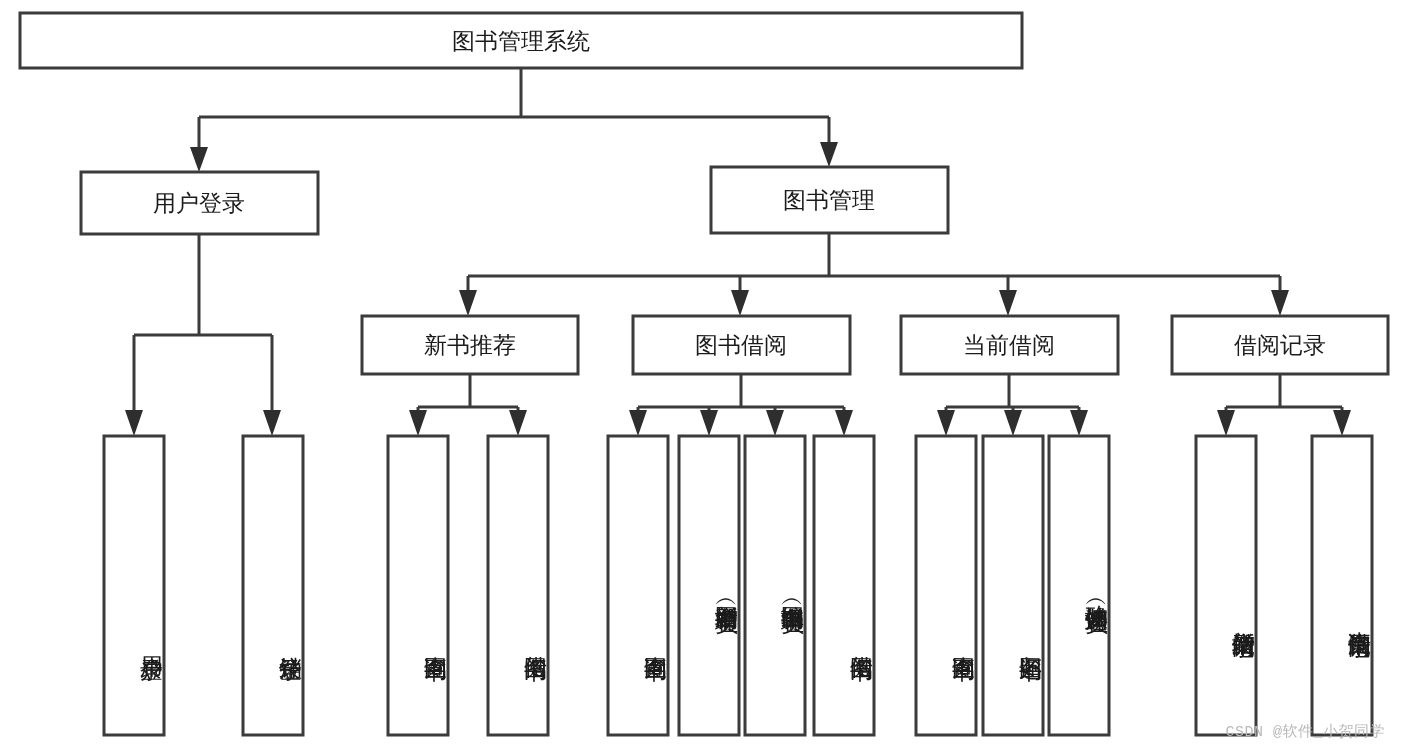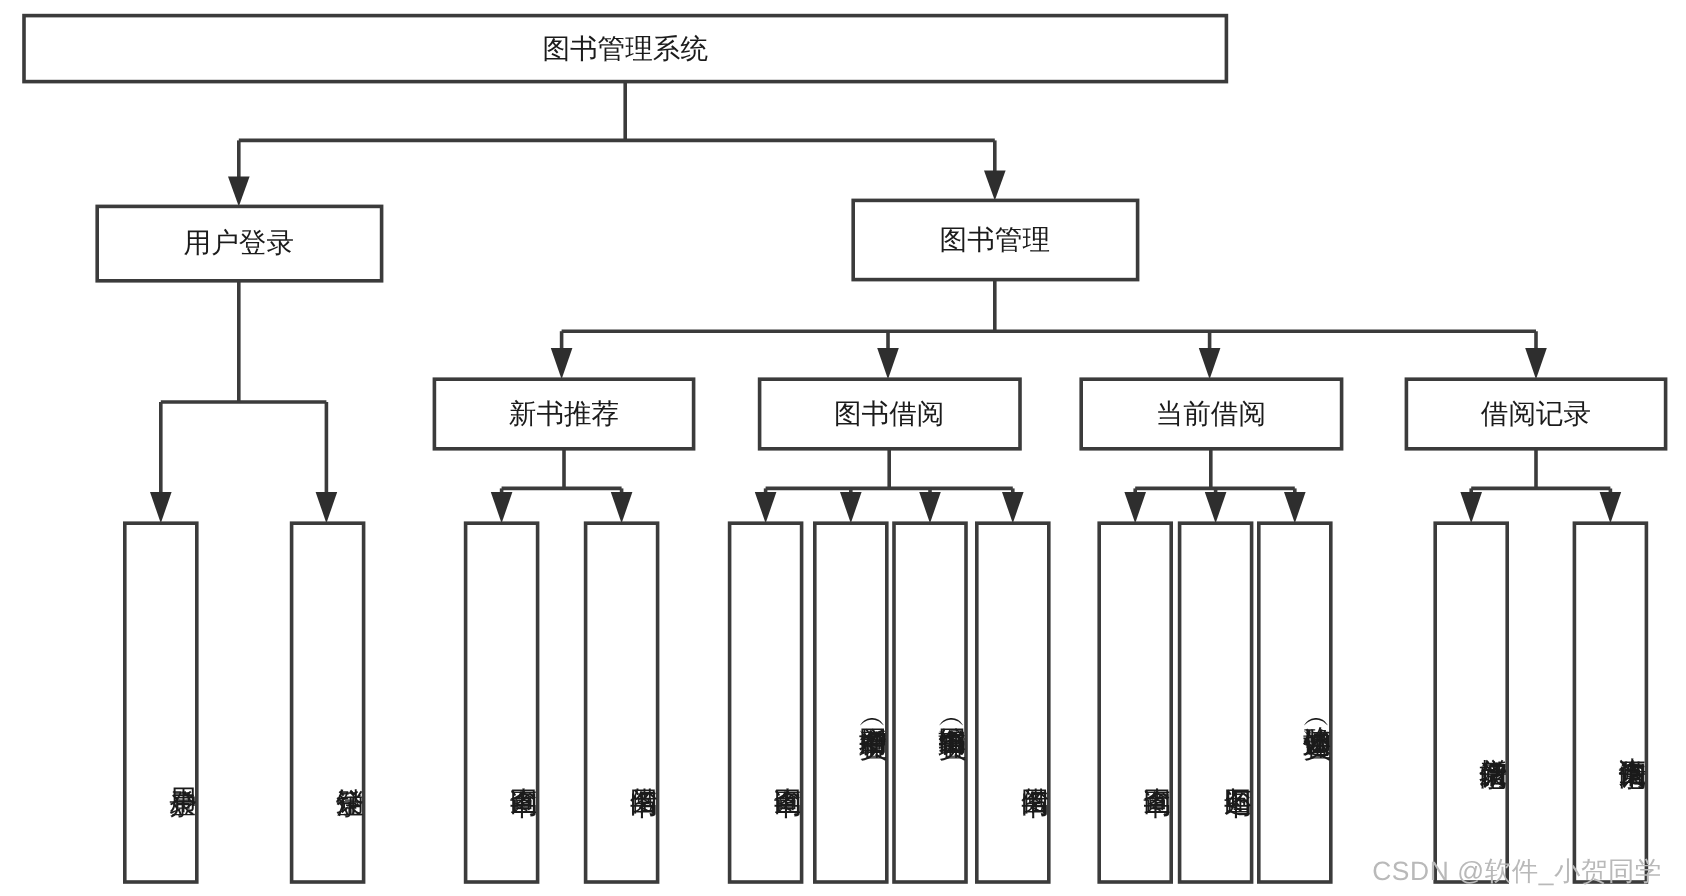--- a/index.html
+++ b/index.html
@@ -58,23 +58,23 @@
     line-height: 1.12;
     color: #1b1b1b;
     letter-spacing: 1px;
     white-space: nowrap;
     pointer-events: none;
   }
   .watermark {
     position: absolute;
     right: 12px;
     bottom: 6px;
-    font-size: 22px;
+    font-size: 15px;
     color: #b9b9b9;
-    font-family: Liberation Sans, sans-serif;
+    font-family: Liberation Mono, monospace;
     white-space: nowrap;
     letter-spacing: 0.5px;
   }
 </style>
 </head>
 <body>
 
 <div id="diagram-root">
 
   <svg id="flowchart" viewBox="0 0 1405 747">

